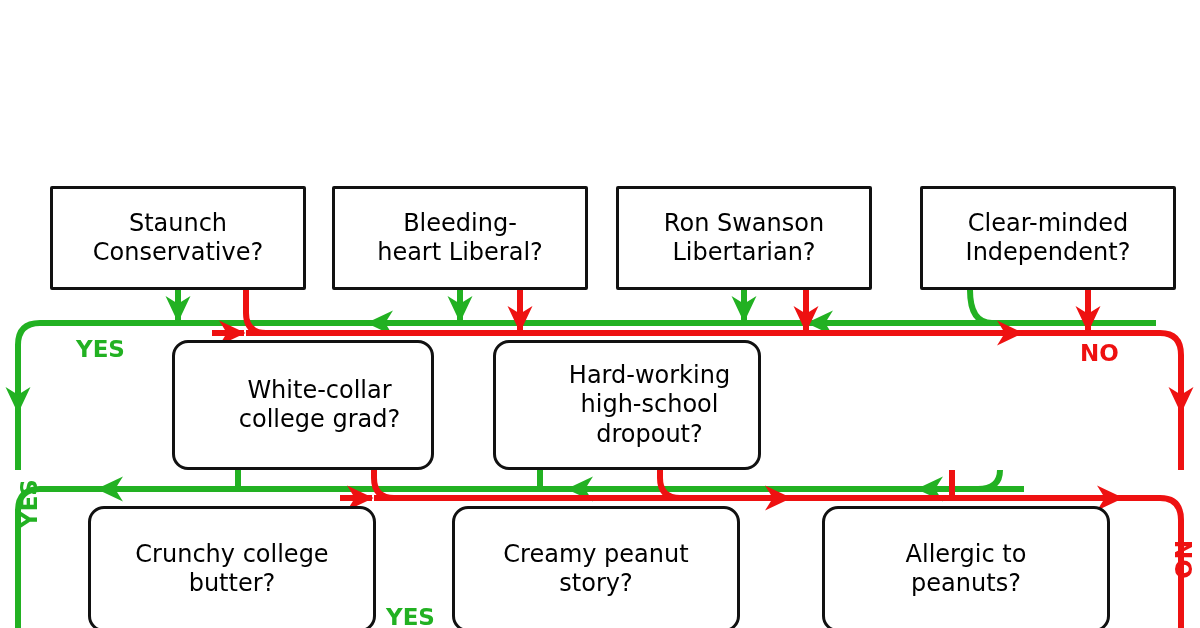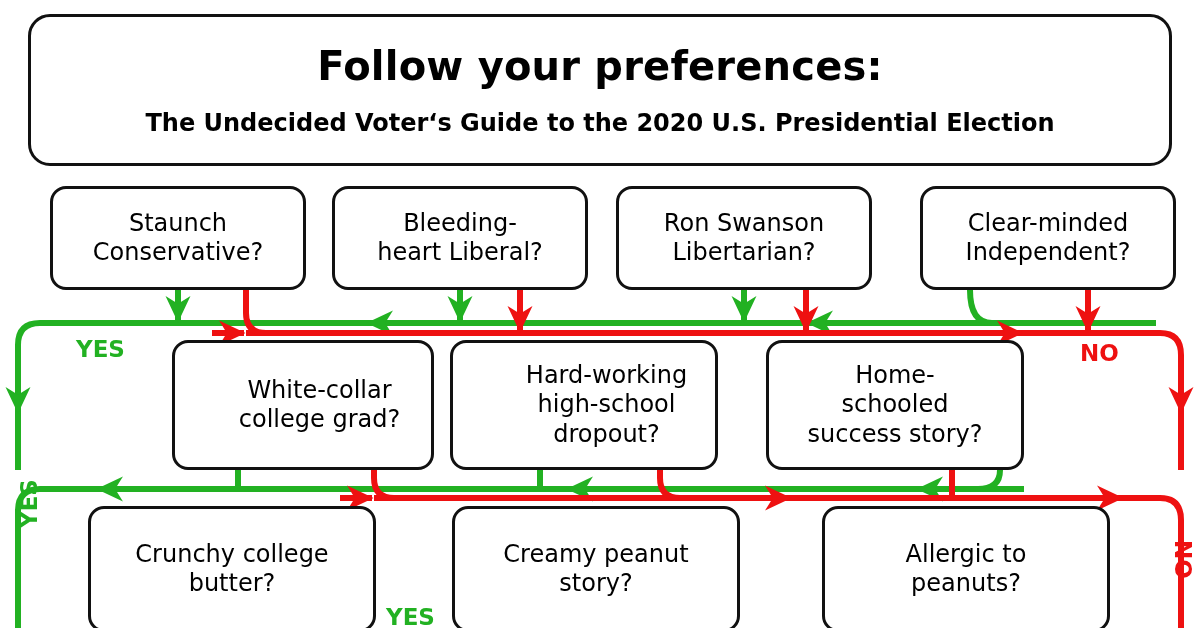--- a/index.html
+++ b/index.html
@@ -43,32 +43,32 @@
     font-family:"DejaVu Sans",sans-serif;
   }
   #title-sub{
     font-size:24px;
     font-weight:700;
     margin-top:16px;
     font-family:"DejaVu Sans",sans-serif;
   }
 
   
-  .r1{ top:186px; height:104px; border-radius:16px;}
+  .r1{ top:186px; height:104px; border-radius:2px;}
   .r1 .txt{font-size:24px;}
   #n-conservative{left:50px;  width:256px;}
   #n-liberal{     left:332px; width:256px;}
   #n-libertarian{ left:616px; width:256px;}
   #n-independent{ left:900px; width:256px;margin-left:20px;}
 
   
   .r2{ top:340px; height:130px; border-radius:16px;}
   .r2 .txt{font-size:24px;}
   #n-whitecollar{ left:172px; width:262px;padding-left:33px;}
-  #n-dropout{     left:450px; width:268px;padding-left:45px;}
+  #n-dropout{     left:493px; width:268px;padding-left:45px;}
   #n-homeschool{  left:766px; width:258px;}
 
   
   .r3{ top:506px; height:126px; border-radius:16px;}
   .r3 .txt{font-size:24px;}
   #n-crunchy{ left:88px;  width:288px;}
   #n-creamy{  left:452px; width:288px;}
   #n-allergic{left:822px; width:288px;}
 
   
@@ -147,24 +147,20 @@
 
       <path d="M176 632 L 176 614" stroke="#22b122"></path>
       <path d="M286 632 L 286 614" stroke="#ee1111"></path>
       <path d="M540 632 L 540 614" stroke="#22b122"></path>
       <path d="M662 632 L 662 614" stroke="#ee1111"></path>
       <path d="M906 632 L 906 614" stroke="#22b122"></path>
       <path d="M1028 632 L 1028 614" stroke="#ee1111"></path>
     </g>
   </svg>
 
-  <div class="node" id="title-card">
-    <div class="txt" id="title-main">Follow your preferences:</div>
-    <div class="txt" id="title-sub">The Undecided Voter‘s Guide to the 2020 U.S. Presidential Election</div>
-  </div>
 
   <div class="node r1" id="n-conservative">
     <span class="txt">Staunch
 Conservative?</span>
   </div>
   <div class="node r1" id="n-liberal">
     <span class="txt">Bleeding-
 heart Liberal?</span>
   </div>
   <div class="node r1" id="n-libertarian">
@@ -177,25 +173,20 @@
   </div>
 
   <div class="node r2" id="n-whitecollar">
     <span class="txt">White-collar
 college grad?</span>
   </div>
   <div class="node r2" id="n-dropout">
     <span class="txt">Hard-working
 high-school
 dropout?</span>
-  </div>
-  <div class="node r2" id="n-homeschool">
-    <span class="txt">Home-
-schooled
-success story?</span>
   </div>
 
   <div class="node r3" id="n-crunchy">
     <span class="txt">Crunchy college
 butter?</span>
   </div>
   <div class="node r3" id="n-creamy">
     <span class="txt">Creamy peanut
 story?</span>
   </div>

